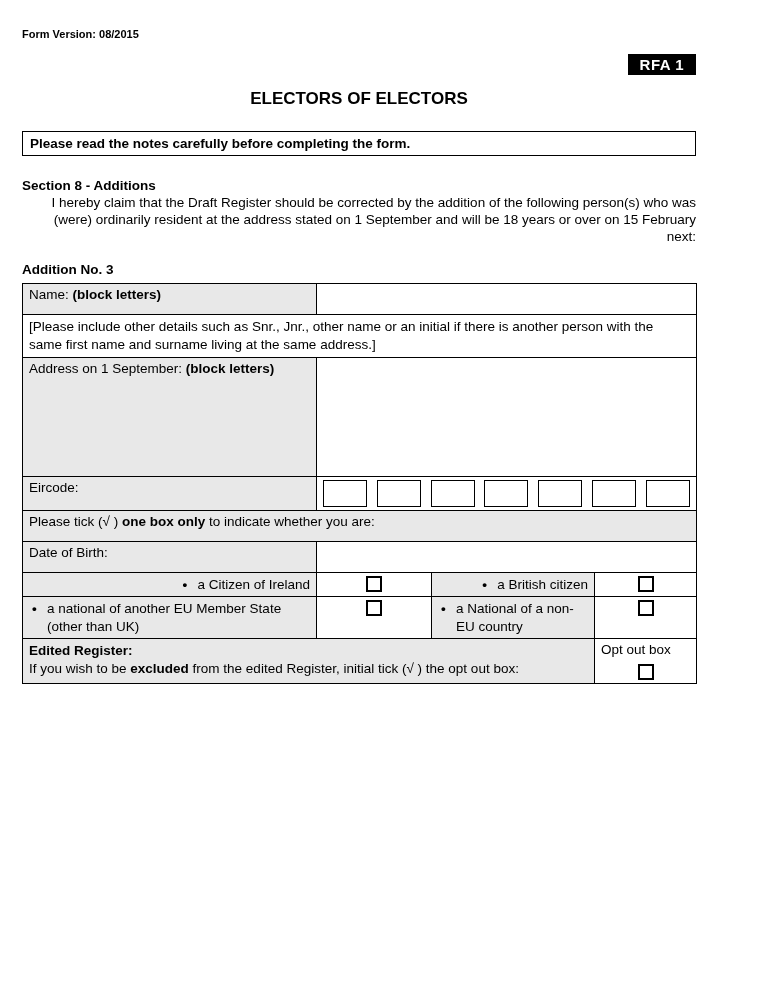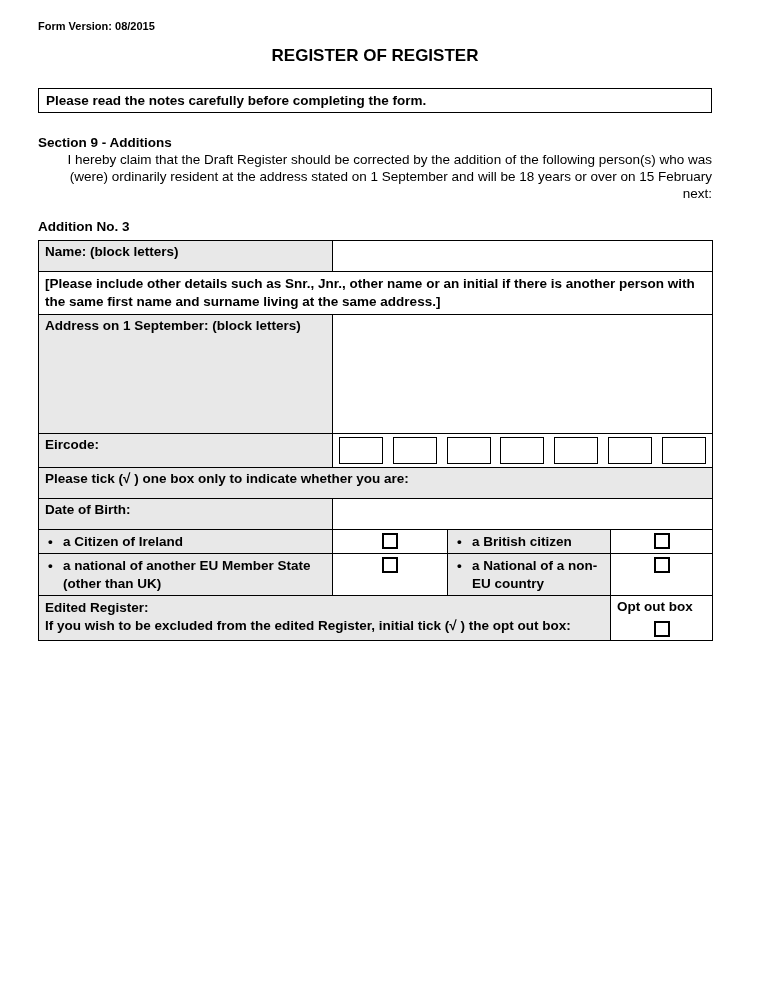--- a/index.html
+++ b/index.html
@@ -8,73 +8,76 @@
     --badge-fg:#ffffff;
     --border:#000000;
   }
   html,body{margin:0;padding:0;}
   body{
     width:768px;height:994px;background:#ffffff;color:#000;
     font-family:"Liberation Sans", sans-serif;
     font-size:13.5px;
   }
   .page{width:768px;height:994px;overflow:hidden;background:#fff;}
-  .content{width:674px;margin-left:38px;padding-top:20px;}
+  .content{width:674px;margin-left:22px;padding-top:28px;}
 
   .form-version{font-size:11px;font-weight:bold;}
   .badge-row{display:flex;justify-content:flex-end;margin-top:14px;}
   .badge{background:var(--badge-bg,#000);color:var(--badge-fg,#fff);font-weight:bold;font-size:15px;padding:2px 12px;letter-spacing:.5px;}
 
   .title{font-size:17px;font-weight:bold;text-align:center;margin:14px 0 0;}
   .subtitle{font-size:15px;font-weight:bold;text-align:center;margin:24px 0 0;}
 
   .notice{border:1px solid var(--border,#000);font-weight:bold;margin-top:22px;padding:4px 7px;}
 
   .section-heading{font-weight:bold;margin-top:22px;}
   .intro{margin:1px 0 0;line-height:1.27;text-align:right;}
   .addition-heading{font-weight:bold;margin-top:17px;}
 
   .form-table{border-collapse:collapse;width:100%;margin-top:6px;table-layout:fixed;font-size:13.5px;}
-  .form-table td{border:1px solid var(--border,#000);padding:3px 6px;vertical-align:top;font-weight:bold;}
+  .form-table td{border:1px solid var(--border,#000);padding:3px 6px;vertical-align:top;}
   col.c1{width:294px;} col.c2{width:115px;} col.c3{width:163px;} col.c4{width:102px;}
   .gray{background:var(--cell-gray,#e8e8e8);}
   .label-cell{height:24px;}
   .address-label{height:112px;}
   .note-cell{line-height:1.3;}
 
   .eircode-cell{vertical-align:middle;padding:6px 7px;}
   .eircode-wrap{display:flex;justify-content:space-between;}
   .eircode-box{width:42px;height:25px;border:1px solid var(--border,#000);background:#fff;}
 
   .tick-cell{height:24px;}
   .opt-cell{padding:5px 6px;}
-  .opt{display:flex;line-height:1.3;}
+  .opt{display:flex;line-height:1.3;justify-content:flex-end;}
   .bullet{flex:0 0 15px;padding-left:3px;}
   .bullet::before{content:"\2022";font-weight:bold;}
   .cb-cell{vertical-align:middle;}
   .checkbox{width:12px;height:12px;border:2px solid #000;background:#fff;margin:0 auto;}
 
   .er-cell{line-height:1.3;padding:3px 6px;}
   .optout-cell{text-align:left;vertical-align:top;padding-top:4px;}
   .optout-cb{margin:7px auto 0;}
 </style>
 </head>
 <body>
 
 <div class="page">
   <div class="content">
 
     <div class="form-version">Form Version: 08/2015</div>
 
+    <div class="badge-row">
+      <span class="badge">RFA 1</span>
+    </div>
 
-    <div class="title">REGISTER OF REGISTER</div>
+    <div class="title">ELECTORS OF ELECTORS</div>
 
     <div class="notice">Please read the notes carefully before completing the form.</div>
 
-    <div class="section-heading">Section 9 - Additions</div>
+    <div class="section-heading">Section 8 - Additions</div>
     <p class="intro">I hereby claim that the Draft Register should be corrected by the addition of the following person(s) who was (were) ordinarily resident at the address stated on 1 September and will be 18 years or over on 15 February next:</p>
 
     <div class="addition-heading">Addition No. 3</div>
 
     <table class="form-table">
       <colgroup>
           <col class="c1">
           <col class="c2">
           <col class="c3">
           <col class="c4">

